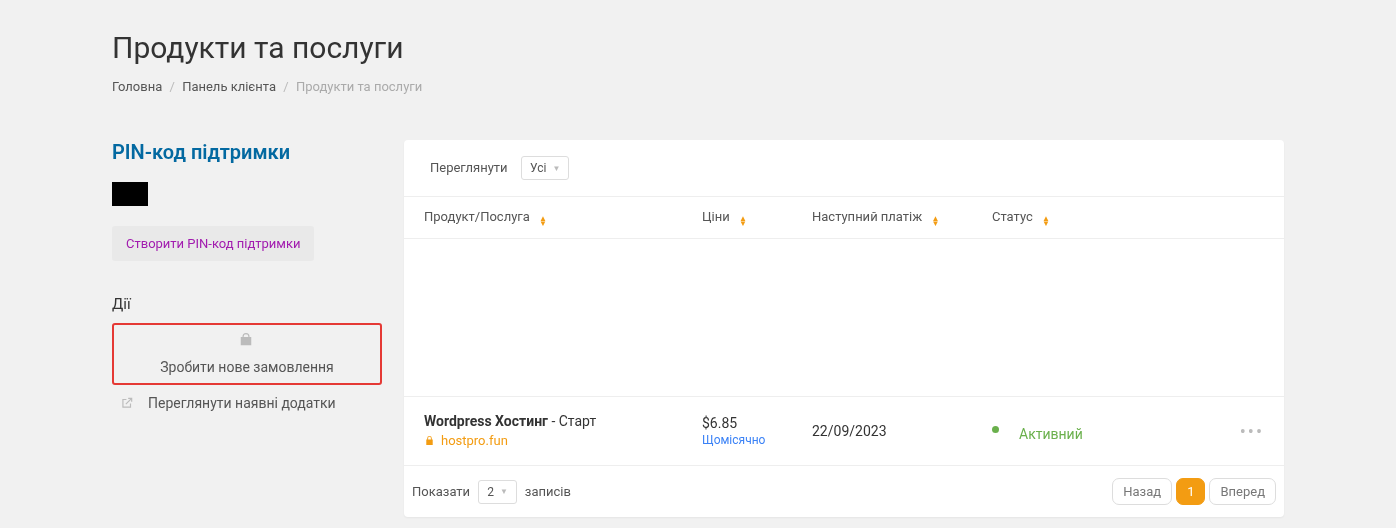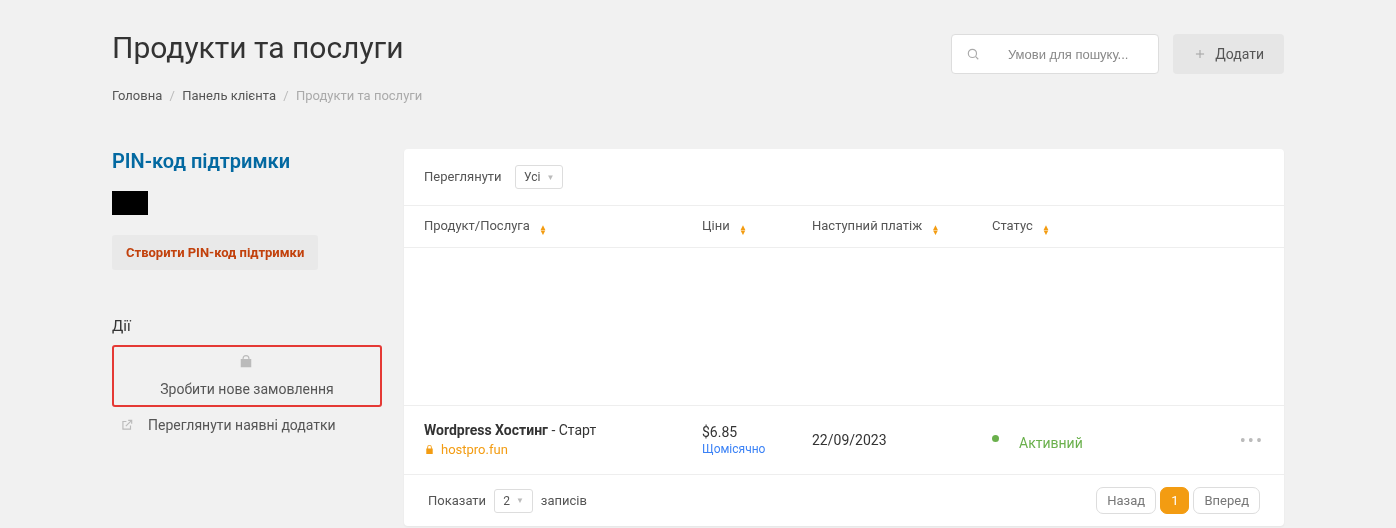--- a/index.html
+++ b/index.html
@@ -83,34 +83,33 @@
   .sidebar { width: 270px; flex-shrink: 0; }
   .side-heading {
     font-size: 20px;
     font-weight: 600;
     color: #0369a1;
     margin-bottom: 18px;
   }
   .pin-block { width: 36px; height: 24px; background: #000; margin-bottom: 20px; }
   .side-btn {
     background: #e9e9e9;
-    color: #c2410c;
+    color: #a21caf;
     font-size: 13px;
     padding: 10px 14px;
     border-radius: 3px;
     display: inline-block;
     cursor: pointer;
     margin-bottom: 30px;
-    font-weight: bold;
   }
   .side-heading2 {
     font-size: 15px;
     font-weight: 400;
     color: #333;
-    margin-top: 17px;
+    margin-top: 4px;
     margin-bottom: 10px;
   }
   .action-item {
     display: flex;
     align-items: center;
     gap: 12px;
     padding: 10px 8px;
     color: #555;
     font-size: 14px;
     cursor: pointer;
@@ -127,21 +126,21 @@
     flex: 1;
     background: #fff;
     border-radius: 4px;
     box-shadow: 0 1px 2px rgba(0,0,0,0.05);
     overflow: hidden;
   }
   .panel-top {
     display: flex;
     justify-content: space-between;
     align-items: center;
-    padding: 16px 20px;
+    padding: 16px 26px;
     border-bottom: 1px solid #eee;
   }
   .view-label { font-size: 13px; color: #555; margin-right: 10px; }
   .mini-select {
     display: inline-flex;
     align-items: center;
     border: 1px solid #ddd;
     border-radius: 3px;
     padding: 4px 8px;
     font-size: 12px;
@@ -205,58 +204,38 @@
   }
   .status-dot {
     width: 7px; height: 7px; border-radius: 50%; background: #6ab04c;
   }
   .dots { color: #bbb; font-size: 18px; letter-spacing: 2px; cursor: pointer; }
 
   .panel-foot {
     display: flex;
     justify-content: space-between;
     align-items: center;
-    padding: 12px 24px;
+    padding: 12px 8px;
   }
   .show-row { display: flex; align-items: center; gap: 8px; color: #555; font-size: 13px; }
   .pager { display: flex; gap: 4px; align-items: center; }
   .pager-btn {
     border: 1px solid #ddd; border-radius: 7px; padding: 5px 10px;
     font-size: 13px; color: #777; background: #fff; cursor: pointer;
   }
   .pager-btn.active {
     background: #f39c12; border-color: #f39c12; color: #fff;
   }
 </style>
 </head>
 <body>
 
 <div class="container">
   <div class="header-row">
     <h1 class="title">Продукти та послуги</h1>
-    <div class="header-controls">
-      <div class="search-box">
-        <span class="search-icon">
-          <svg width="14" height="14" viewBox="0 0 24 24" fill="none" stroke="currentColor" stroke-width="2">
-              <circle cx="11" cy="11" r="7"></circle>
-              <line x1="21" y1="21" x2="16.65" y2="16.65"></line>
-            </svg>
-        </span>
-        <input type="text" placeholder="Умови для пошуку..." style="">
-      </div>
-      <div class="add-button">
-        <span class="plus-icon">
-          <svg width="14" height="14" viewBox="0 0 24 24" fill="none" stroke="currentColor" stroke-width="2">
-              <line x1="12" y1="5" x2="12" y2="19"></line>
-              <line x1="5" y1="12" x2="19" y2="12"></line>
-            </svg>
-        </span>
-        <span>Додати</span>
-      </div>
-    </div>
   </div>
 
   <div class="breadcrumb">
     <a href="#">Головна</a>
     <span class="sep">/</span>
     <a href="#">Панель клієнта</a>
     <span class="sep">/</span>
     <span class="current">Продукти та послуги</span>
   </div>
 

